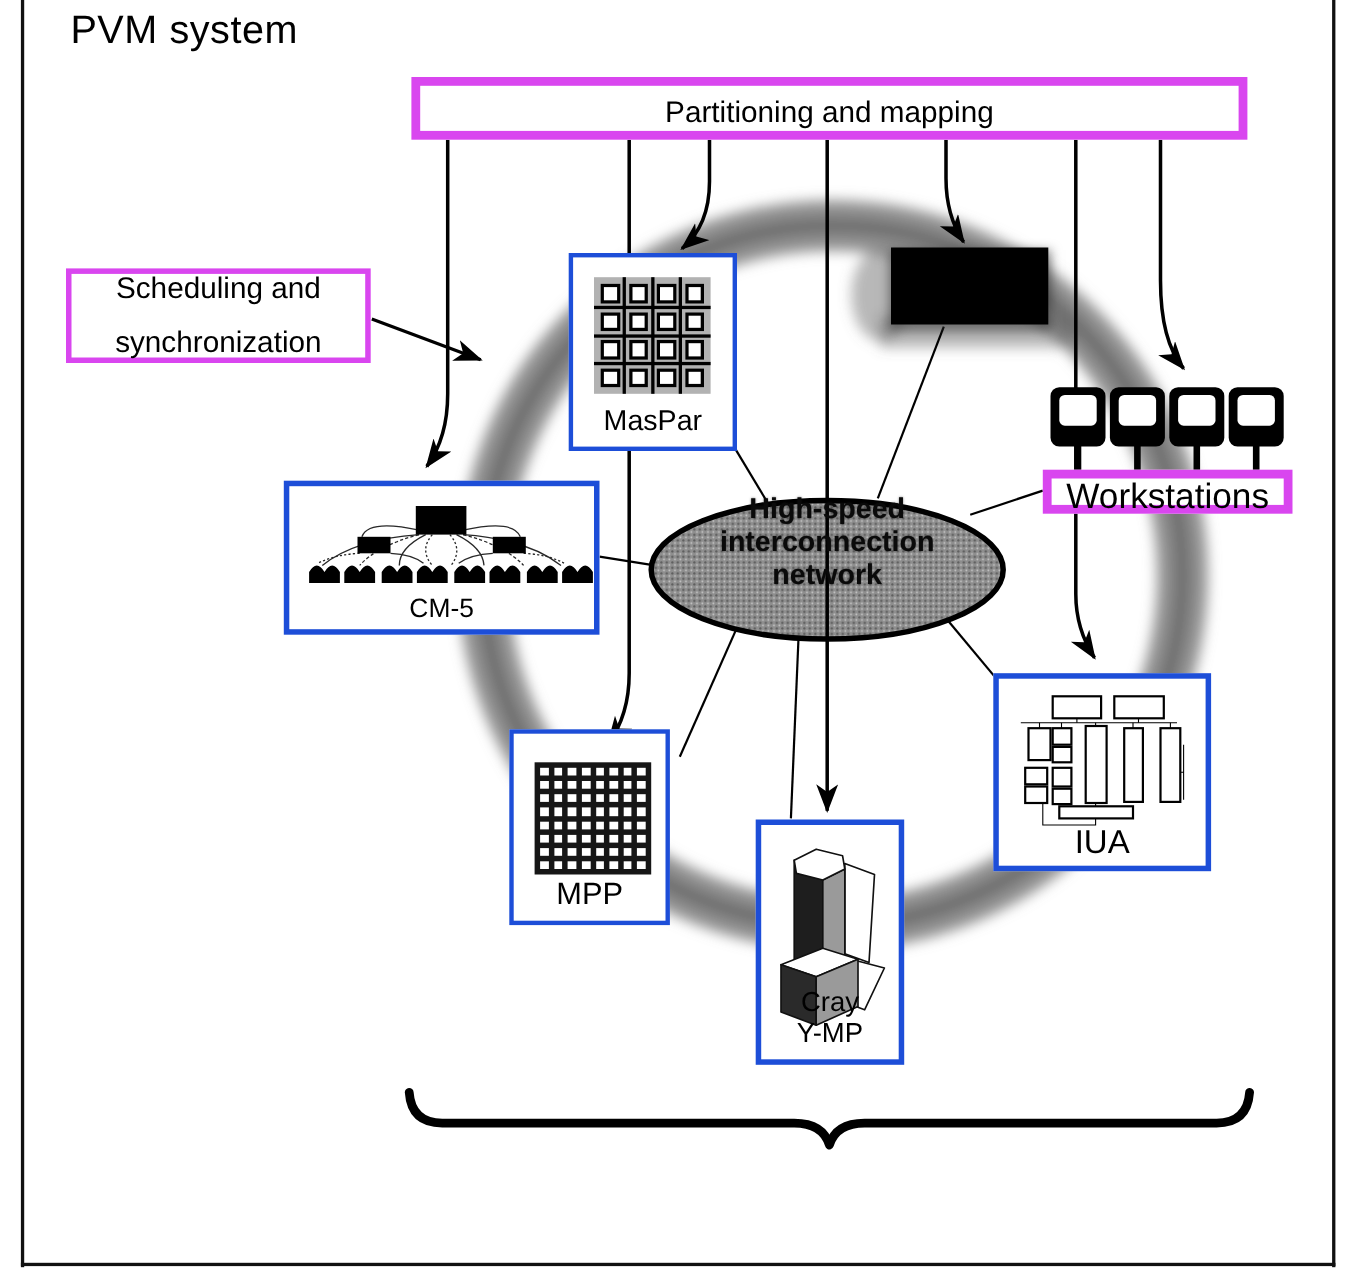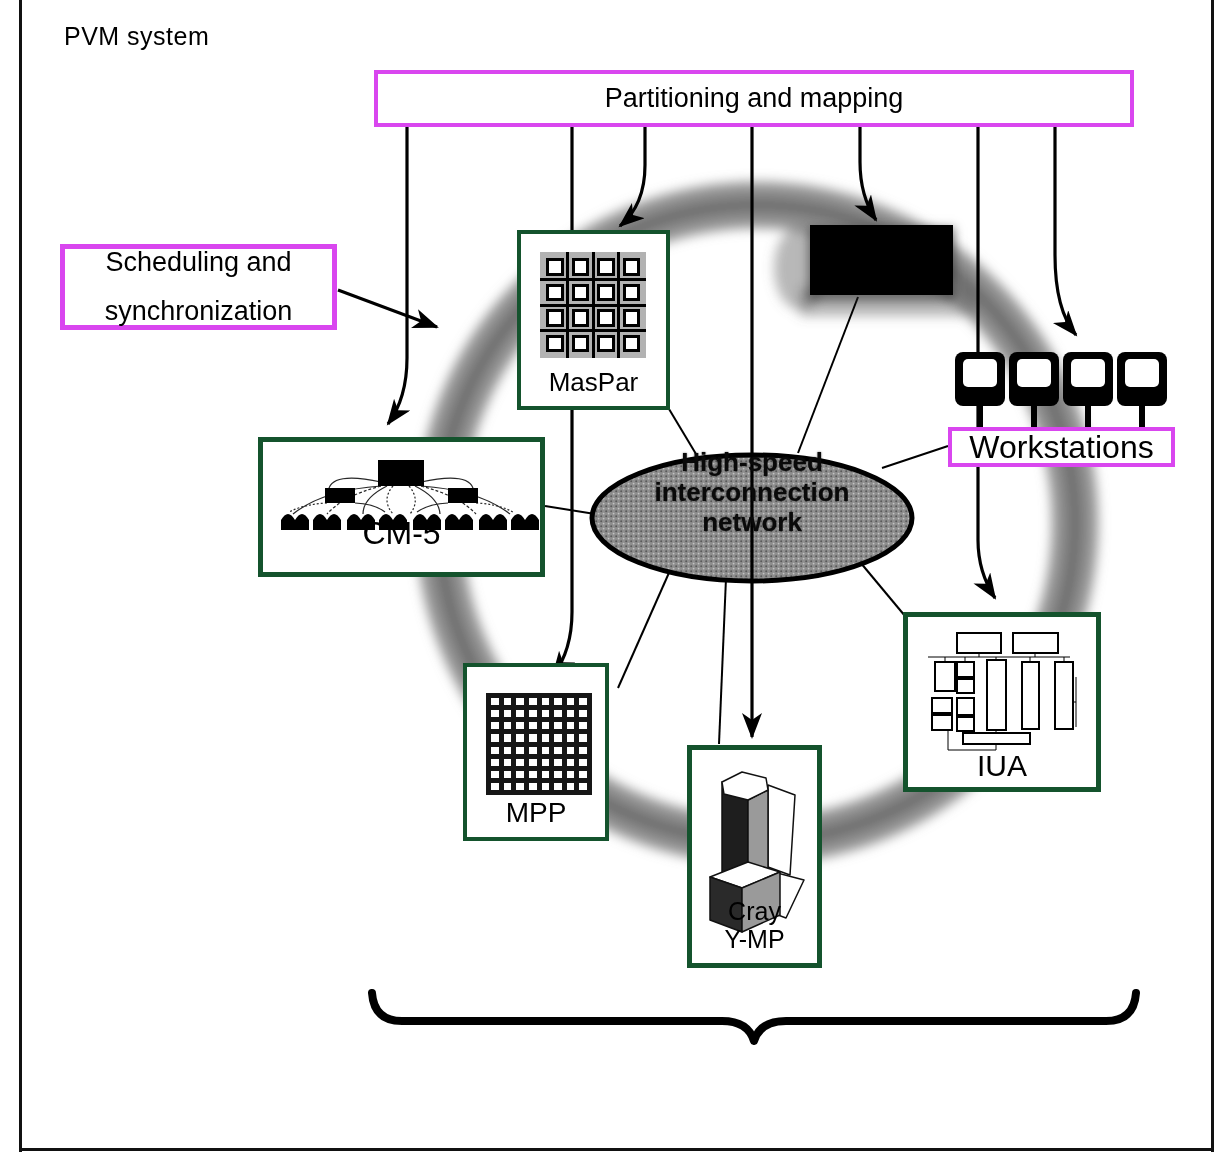--- a/index.html
+++ b/index.html
@@ -4,31 +4,31 @@
 <style>
   html,body{margin:0;padding:0;background:#fff;}
   .stage{position:relative;width:1227px;height:1164px;background:#fff;overflow:hidden;
          font-family:"Liberation Sans","DejaVu Sans",sans-serif;color:#000;}
   .abs{position:absolute;box-sizing:border-box;}
   
   .frame-left{left:19px;top:0;width:3px;height:1152px;background:#111;}
   .frame-right{left:1211px;top:0;width:3px;height:1152px;background:#111;}
   .frame-bottom{left:19px;top:1148px;width:1195px;height:3px;background:#111;}
   
-  .page-title{left:64px;top:22px;font-size:25px;letter-spacing:.5px;text-align:right;}
-  
-  .obox{background:#fff;border:4px solid #d946ef;text-align:center;}
+  .page-title{left:64px;top:6px;font-size:36px;letter-spacing:.5px;text-align:right;}
+  
+  .obox{background:#fff;border:8px solid #d946ef;text-align:center;}
   .obox.thick{border-width:5px;gap:16px;}
   .partition-box{left:374px;top:70px;width:760px;height:57px;font-size:27px;line-height:49px;}
   .sched-box{left:60px;top:244px;width:277px;height:86px;font-size:27px;line-height:33px;
              display:flex;flex-direction:column;justify-content:center;}
   .prog-box{left:372px;top:1052px;width:763px;height:57px;font-size:27px;line-height:49px;}
   .ws-box{left:948px;top:427px;width:227px;height:40px;font-size:32px;line-height:32px;z-index:4;}
   
-  .machine{background:#fff;border:4px solid #14532d;z-index:3;}
+  .machine{background:#fff;border:4px solid #1d4ed8;z-index:3;}
   .machine .mlabel{position:absolute;left:0;right:0;text-align:center;}
   .maspar-box{left:517px;top:230px;width:153px;height:180px;}
   .cm5-box{left:258px;top:437px;width:287px;height:140px;border-width:5px;}
   .mpp-box{left:463px;top:663px;width:146px;height:178px;}
   .cray-box{left:687px;top:745px;width:135px;height:223px;border-width:5px;}
   .iua-box{left:903px;top:612px;width:198px;height:180px;border-width:5px;}
   .black-box{left:810px;top:225px;width:143px;height:70px;background:#000;z-index:3;
              box-shadow:0 4px 9px 2px rgba(40,40,40,.55);}
   
   .maspar-grid{left:19px;top:18px;width:106px;height:106px;background-color:#b2b2b2;
@@ -198,21 +198,21 @@
         <path d="M18 88 L18 78 Q25 66 32 78 Q39 66 46 78 L46 88 Z"></path>
         <path d="M50 88 L50 78 Q57 66 64 78 Q71 66 78 78 L78 88 Z"></path>
         <path d="M84 88 L84 78 Q91 66 98 78 Q105 66 112 78 L112 88 Z"></path>
         <path d="M116 88 L116 78 Q123 66 130 78 Q137 66 144 78 L144 88 Z"></path>
         <path d="M150 88 L150 78 Q157 66 164 78 Q171 66 178 78 L178 88 Z"></path>
         <path d="M182 88 L182 78 Q189 66 196 78 Q203 66 210 78 L210 88 Z"></path>
         <path d="M216 88 L216 78 Q223 66 230 78 Q237 66 244 78 L244 88 Z"></path>
         <path d="M248 88 L248 78 Q255 66 262 78 Q269 66 276 78 L276 88 Z"></path>
       </g>
     </svg>
-    <div class="mlabel" style="bottom:20px;font-size:32px;">CM-5</div>
+    <div class="mlabel" style="bottom:4px;font-size:24px;">CM-5</div>
   </div>
 
   <div class="abs machine mpp-box">
     <div class="abs mpp-grid">
         <div class="cell"></div>
         <div class="cell"></div>
         <div class="cell"></div>
         <div class="cell"></div>
         <div class="cell"></div>
         <div class="cell"></div>

